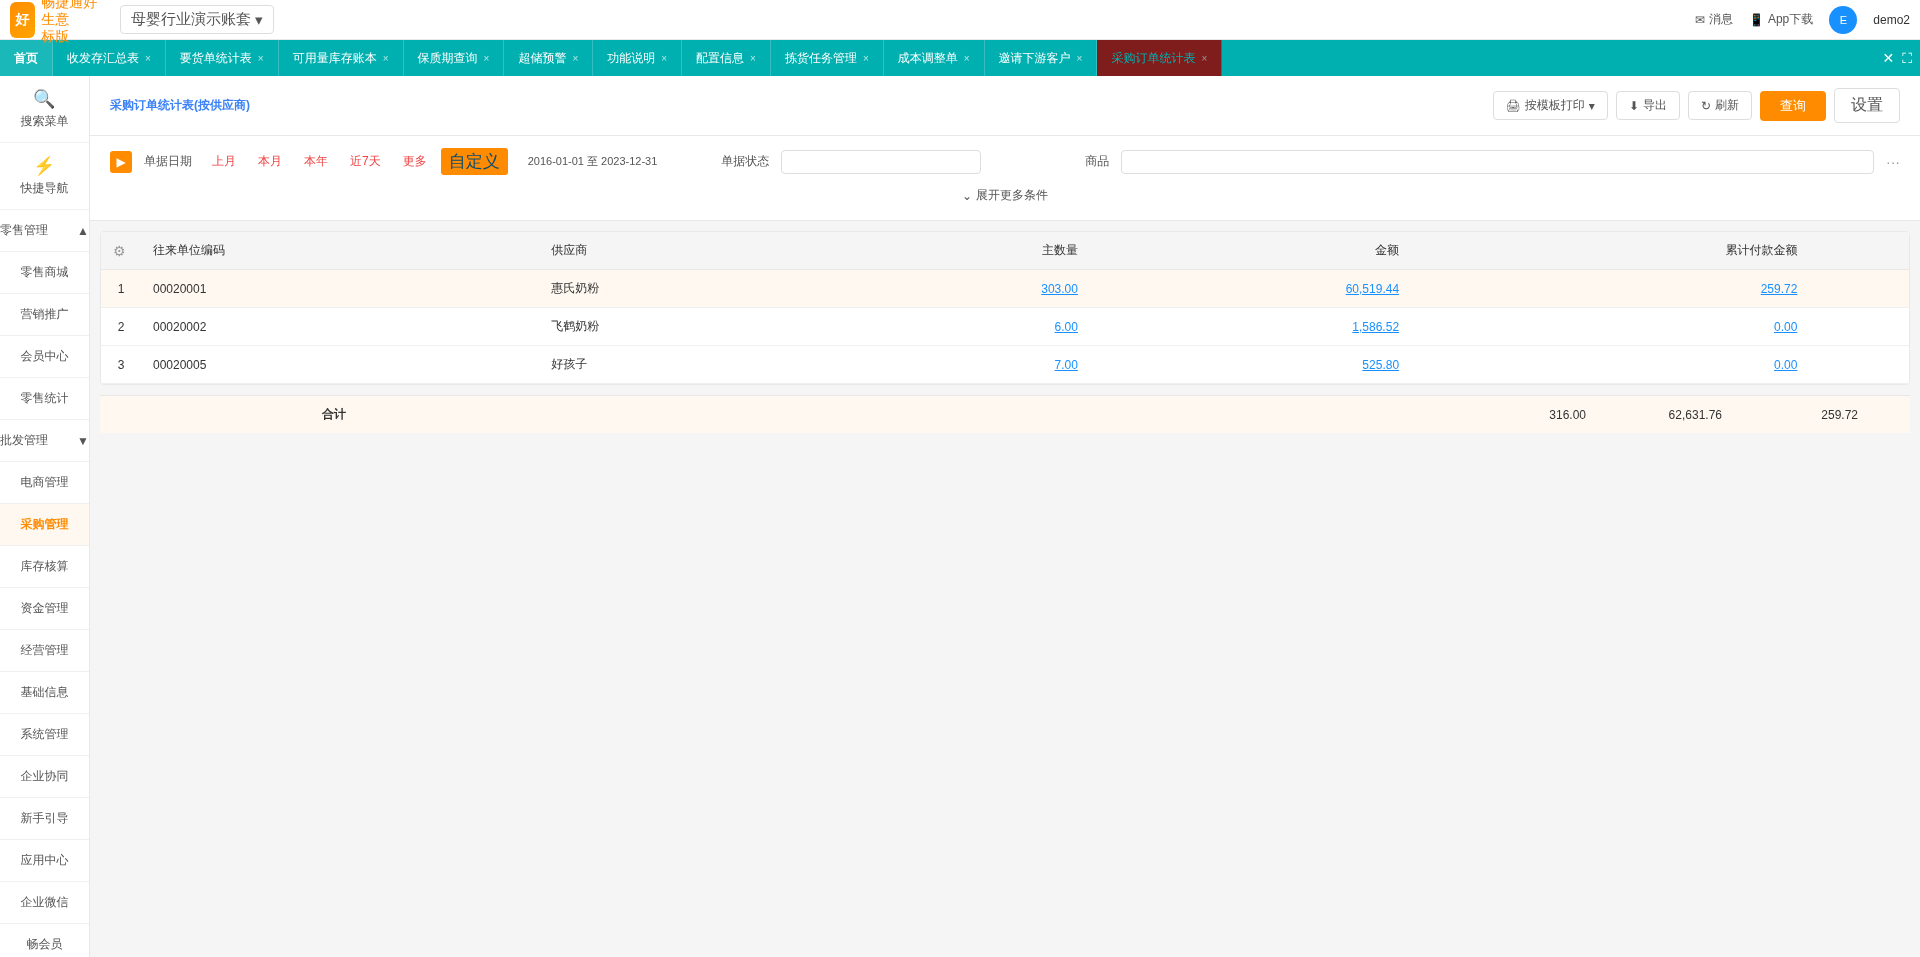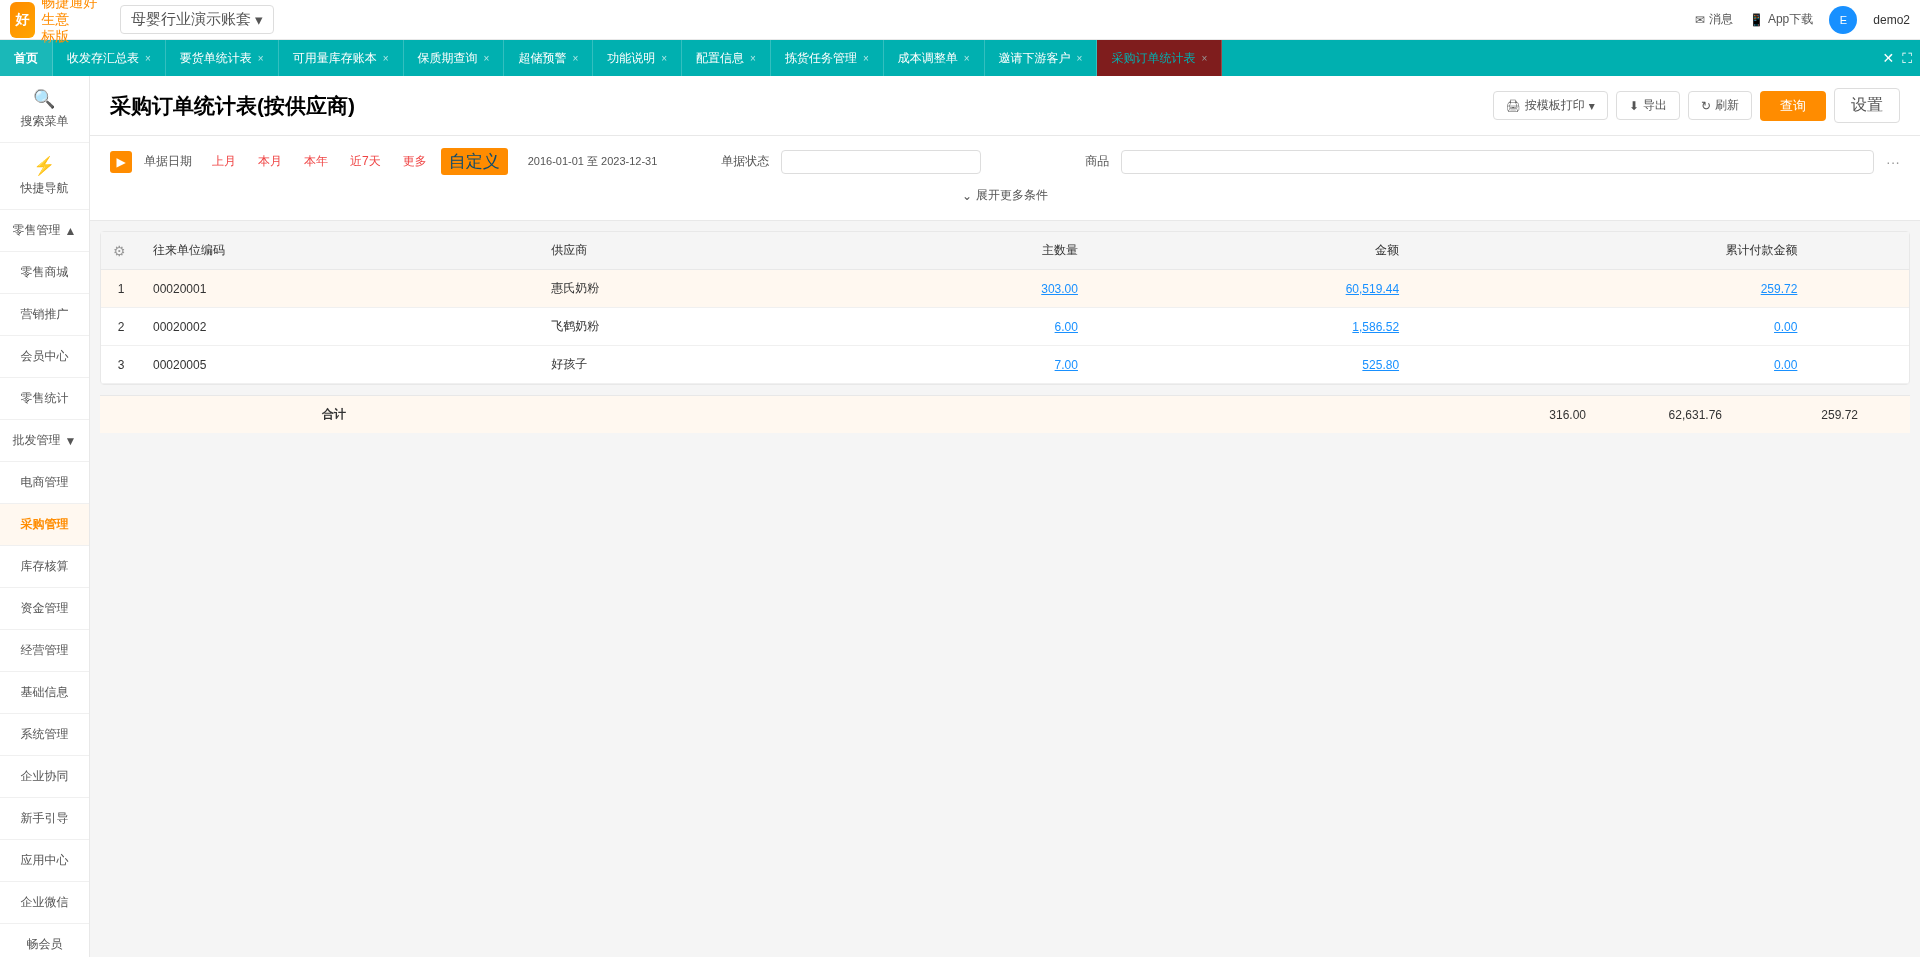--- a/index.html
+++ b/index.html
@@ -25,26 +25,26 @@
     .nav-tab.active .close-icon { color: #999; }
     .nav-tab-actions { margin-left: auto; display: flex; align-items: center; padding: 0 8px; gap: 8px; }
     .nav-tab-actions span { color: #fff; cursor: pointer; font-size: 14px; }
 
     
     .layout { display: flex; height: calc(957px - 76px); }
     .sidebar { width: 90px; background: #fff; border-right: 1px solid #e8e8e8; display: flex; flex-direction: column; overflow-y: auto; }
     .sidebar-item { padding: 12px 0; text-align: center; cursor: pointer; color: #555; font-size: 12px; border-bottom: 1px solid #f0f0f0; }
     .sidebar-item.active { color: #ff8c00; font-weight: bold; background: #fff8f0; }
     .sidebar-item .sidebar-icon { font-size: 18px; margin-bottom: 3px; }
-    .sidebar-item.has-arrow { display: flex; align-items: center; justify-content: center; gap: 4px; }
+    .sidebar-item.has-arrow { display: flex; align-items: center; justify-content: space-between; gap: 4px; }
 
     
     .main-content { flex: 1; background: #f5f5f5; overflow: auto; }
     .page-header { background: #fff; padding: 12px 20px; display: flex; align-items: center; justify-content: space-between; border-bottom: 1px solid #e8e8e8; }
-    .page-title { font-size: 21px; font-weight: bold; color: #000000; }
+    .page-title { font-size: 12px; font-weight: bold; color: #3b82f6; }
     .header-actions { display: flex; align-items: center; gap: 8px; }
     .btn-print { display: flex; align-items: center; gap: 4px; padding: 5px 12px; border: 1px solid #ddd; border-radius: 4px; cursor: pointer; font-size: 12px; color: #555; background: #fff; }
     .btn-export { display: flex; align-items: center; gap: 4px; padding: 5px 12px; border: 1px solid #ddd; border-radius: 4px; cursor: pointer; font-size: 12px; color: #555; background: #fff; }
     .btn-refresh { display: flex; align-items: center; gap: 4px; padding: 5px 12px; border: 1px solid #ddd; border-radius: 4px; cursor: pointer; font-size: 12px; color: #555; background: #fff; }
     .btn-query { padding: 6px 20px; background: #ff8c00; color: #fff; border: none; border-radius: 4px; cursor: pointer; font-size: 13px; }
     .btn-settings { padding: 6px 16px; background: #fff; color: #555; border: 1px solid #ddd; border-radius: 4px; cursor: pointer; font-size: 16px; }
 
     
     .filter-area { background: #fff; margin: 0; padding: 12px 20px; border-bottom: 1px solid #e8e8e8; }
     .filter-row { display: flex; align-items: center; gap: 12px; }

